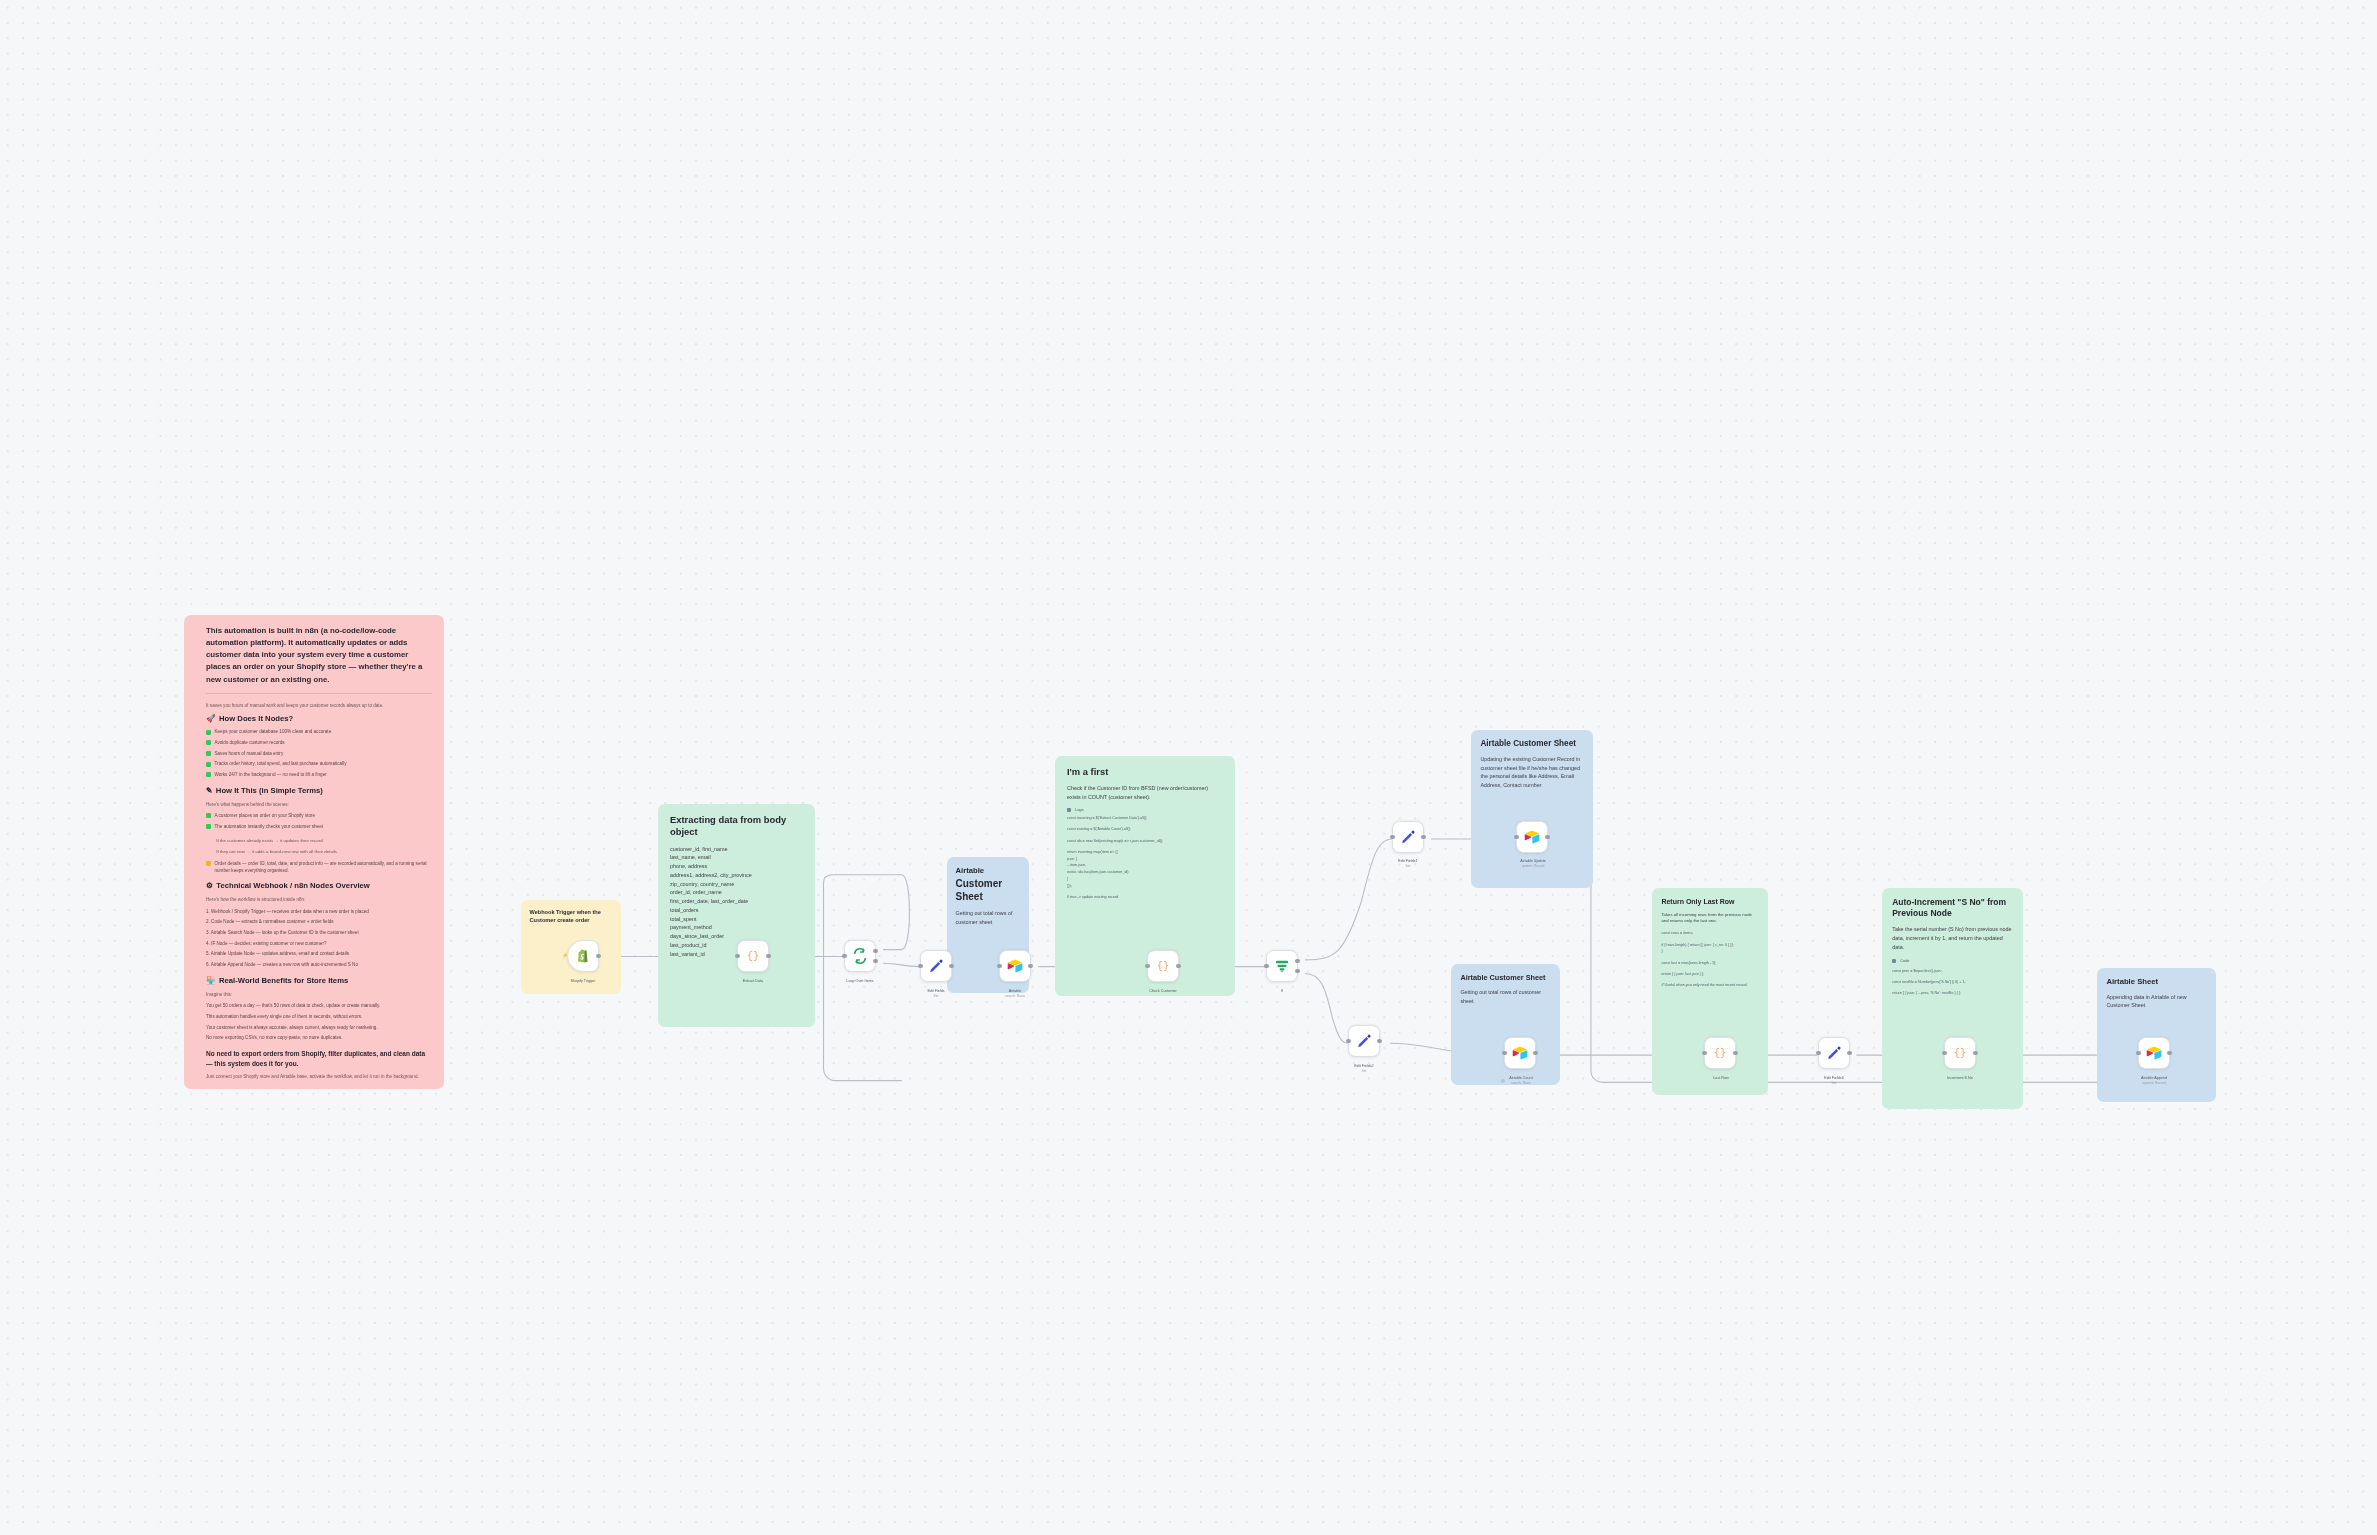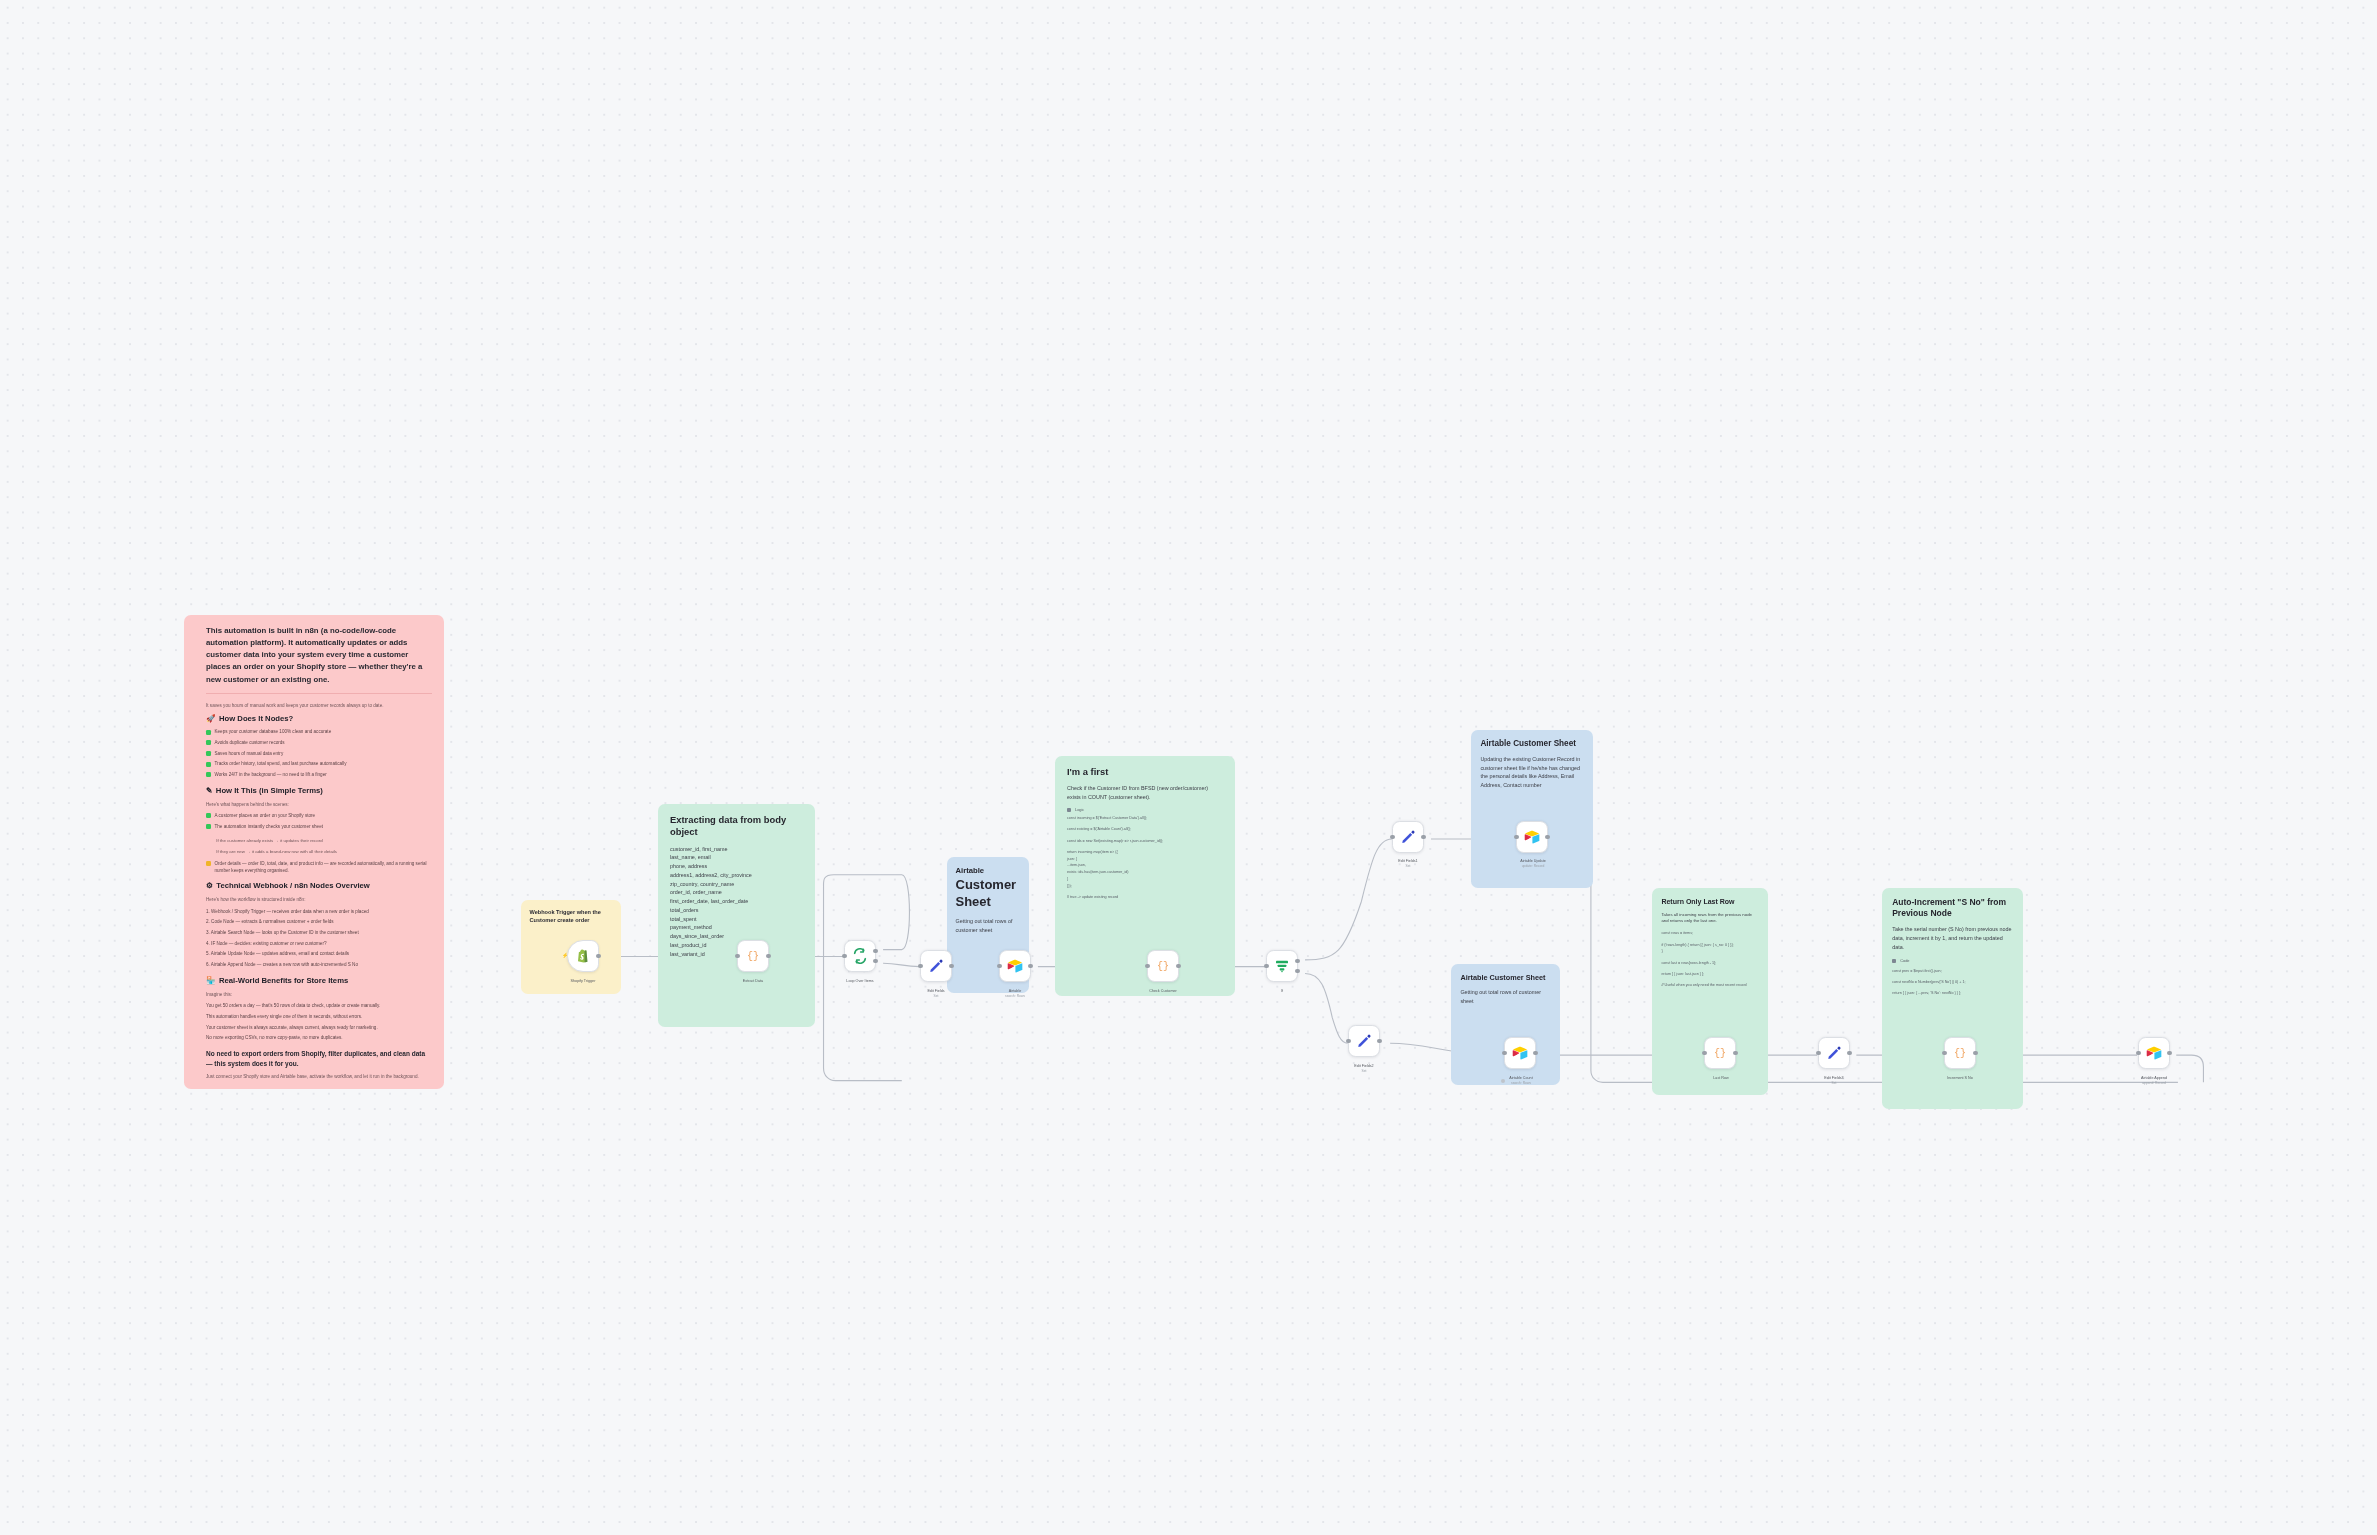--- a/index.html
+++ b/index.html
@@ -240,21 +240,21 @@
         <li>days_since_last_order</li>
         <li>last_product_id</li>
         <li>last_variant_id</li>
       </ul>
     </div>
   </div>
 
   <div class="note blue" style="left:947px;top:857px;width:82px;height:136px;">
     <div class="note-pad" style="padding:8.5px 8.5px;">
       <div class="t" style="font-size:7.7px;">Airtable</div>
-      <div class="t" style="font-size:13px;margin-top:-4.3px;">Customer Sheet</div>
+      <div class="t" style="font-size:10px;margin-top:-4.3px;">Customer Sheet</div>
       <div class="d">Getting out total rows of customer sheet</div>
     </div>
   </div>
 
   <div class="note green" style="left:1055px;top:756px;width:180px;height:240px;">
     <div class="note-pad">
       <div class="t">I'm a first</div>
       <div class="d">Check if the Customer ID from BFSD (new order/customer) exists in COUNT (customer sheet).</div>
       <div style="font-size:3.9px;color:#5a6068;margin:5.1px 0 3.4px;">
         <span class="mini-icon"></span>
@@ -323,20 +323,26 @@
       <ul class="codelist">
         <li>const prev = $input.first().json;</li>
         <li class="blank"></li>
         <li>const nextNo = Number(prev['S No'] || 0) + 1;</li>
         <li class="blank"></li>
         <li>return [ { json: { ...prev, 'S No': nextNo } } ];</li>
       </ul>
     </div>
   </div>
 
+  <div class="note blue" style="left:2097px;top:968px;width:119px;height:134px;">
+    <div class="note-pad" style="padding:8.5px 9.4px;">
+      <div class="t" style="font-size:7.7px;">Airtable Sheet</div>
+      <div class="d">Appending data in Airtable of new Customer Sheet</div>
+    </div>
+  </div>
 
   <div class="node trigger" style="left:567px;top:940px;">
     <span class="trigbolt">⚡</span>
     <svg viewBox="0 0 24 24">
       <path d="M15.3 3.6c-.2-.1-.5 0-.7.1l-.9.6c-.3-.9-.9-1.6-1.8-1.6h-.2c-.3-.4-.7-.6-1.1-.6-1.8.1-2.7 2.3-3 3.5l-1.3.4c-.4.1-.4.2-.5.5L4.5 20l8.2 1.6 4.4-1V3.9c0-.1-.1-.2-.2-.2l-1.6-.1z" fill="#95BF47"></path>
       <path d="M16.9 3.7l-1.6-.1-.9.9v17.1l4.4-1-1.7-16.7c0-.1-.1-.2-.2-.2z" fill="#5E8E3E"></path>
       <path d="M13.4 9.1l-.6 1.8s-.6-.3-1.3-.3c-1.1 0-1.1.7-1.1.8 0 .9 2.4 1.3 2.4 3.5 0 1.7-1.1 2.8-2.5 2.8-1.7 0-2.6-1.1-2.6-1.1l.5-1.5s.9.8 1.6.8c.5 0 .7-.4.7-.7 0-1.2-1.9-1.3-1.9-3.3 0-1.7 1.2-3.3 3.6-3.3.9 0 1.2.3 1.2.5z" fill="#fff"></path>
     </svg>
     <span class="port out"></span>
   </div>

